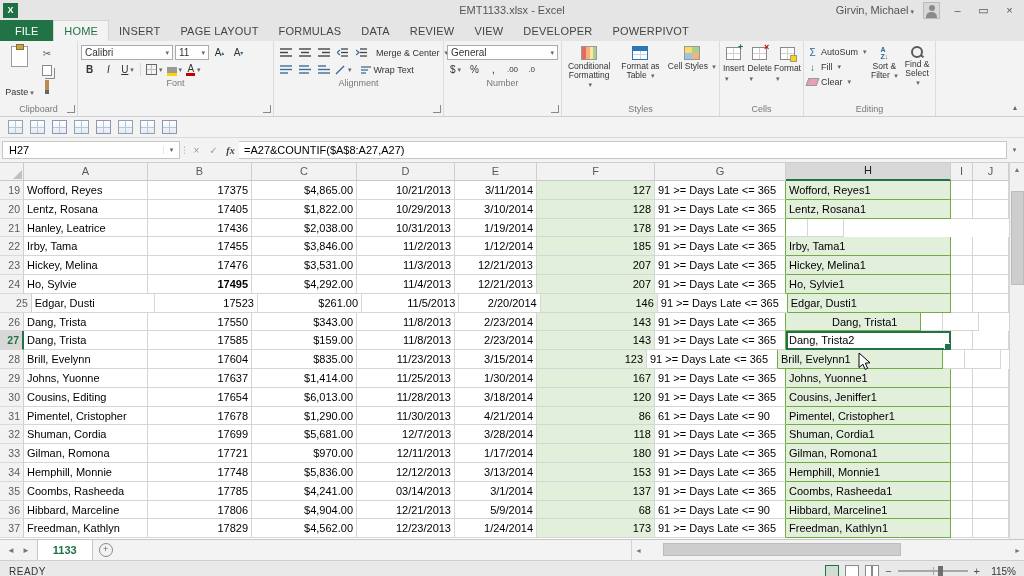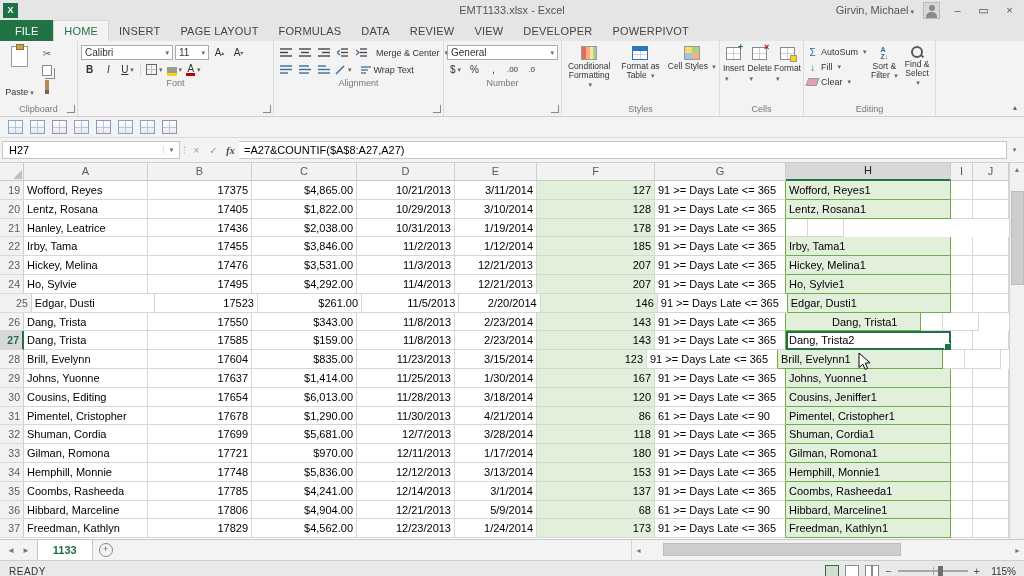--- a/index.html
+++ b/index.html
@@ -545,21 +545,21 @@
           <div class="cell colE" style="width: 82px;"><span>12/21/2013</span></div>
           <div class="cell colF" style="width: 118px;"><span>207</span></div>
           <div class="cell colG" style="width: 131px;"><span>91 &gt;= Days Late &lt;= 365</span></div>
           <div class="cell colH" style="width: 165px;"><span>Hickey, Melina1</span></div>
           <div class="cell colI" style="width: 22px;"><span></span></div>
           <div class="cell colJ" style="width: 36px;"><span></span></div>
         </div>
         <div class="grid-row">
           <div class="rowhdr" style="width: 24px;">24</div>
           <div class="cell colA" style="width: 124px;"><span>Ho, Sylvie</span></div>
-          <div class="cell colB" style="width: 104px;"><span>17495</span></div>
+          <div class="cell colB" style="width: 104px; font-weight: bold;"><span>17495</span></div>
           <div class="cell colC" style="width: 105px;"><span>$4,292.00</span></div>
           <div class="cell colD" style="width: 98px;"><span>11/4/2013</span></div>
           <div class="cell colE" style="width: 82px;"><span>12/21/2013</span></div>
           <div class="cell colF" style="width: 118px;"><span>207</span></div>
           <div class="cell colG" style="width: 131px;"><span>91 &gt;= Days Late &lt;= 365</span></div>
           <div class="cell colH" style="width: 165px;"><span>Ho, Sylvie1</span></div>
           <div class="cell colI" style="width: 22px;"><span></span></div>
           <div class="cell colJ" style="width: 36px;"><span></span></div>
         </div>
         <div class="grid-row">
@@ -690,21 +690,21 @@
           <div class="cell colG" style="width: 131px;"><span>91 &gt;= Days Late &lt;= 365</span></div>
           <div class="cell colH" style="width: 165px;"><span>Hemphill, Monnie1</span></div>
           <div class="cell colI" style="width: 22px;"><span></span></div>
           <div class="cell colJ" style="width: 36px;"><span></span></div>
         </div>
         <div class="grid-row">
           <div class="rowhdr" style="width: 24px;">35</div>
           <div class="cell colA" style="width: 124px;"><span>Coombs, Rasheeda</span></div>
           <div class="cell colB" style="width: 104px;"><span>17785</span></div>
           <div class="cell colC" style="width: 105px;"><span>$4,241.00</span></div>
-          <div class="cell colD" style="width: 98px;"><span>12/14/2013</span></div>
+          <div class="cell colD" style="width: 98px;"><span>03/14/2013</span></div>
           <div class="cell colE" style="width: 82px;"><span>3/1/2014</span></div>
           <div class="cell colF" style="width: 118px;"><span>137</span></div>
           <div class="cell colG" style="width: 131px;"><span>91 &gt;= Days Late &lt;= 365</span></div>
           <div class="cell colH" style="width: 165px;"><span>Coombs, Rasheeda1</span></div>
           <div class="cell colI" style="width: 22px;"><span></span></div>
           <div class="cell colJ" style="width: 36px;"><span></span></div>
         </div>
         <div class="grid-row">
           <div class="rowhdr" style="width: 24px;">36</div>
           <div class="cell colA" style="width: 124px;"><span>Hibbard, Marceline</span></div>

